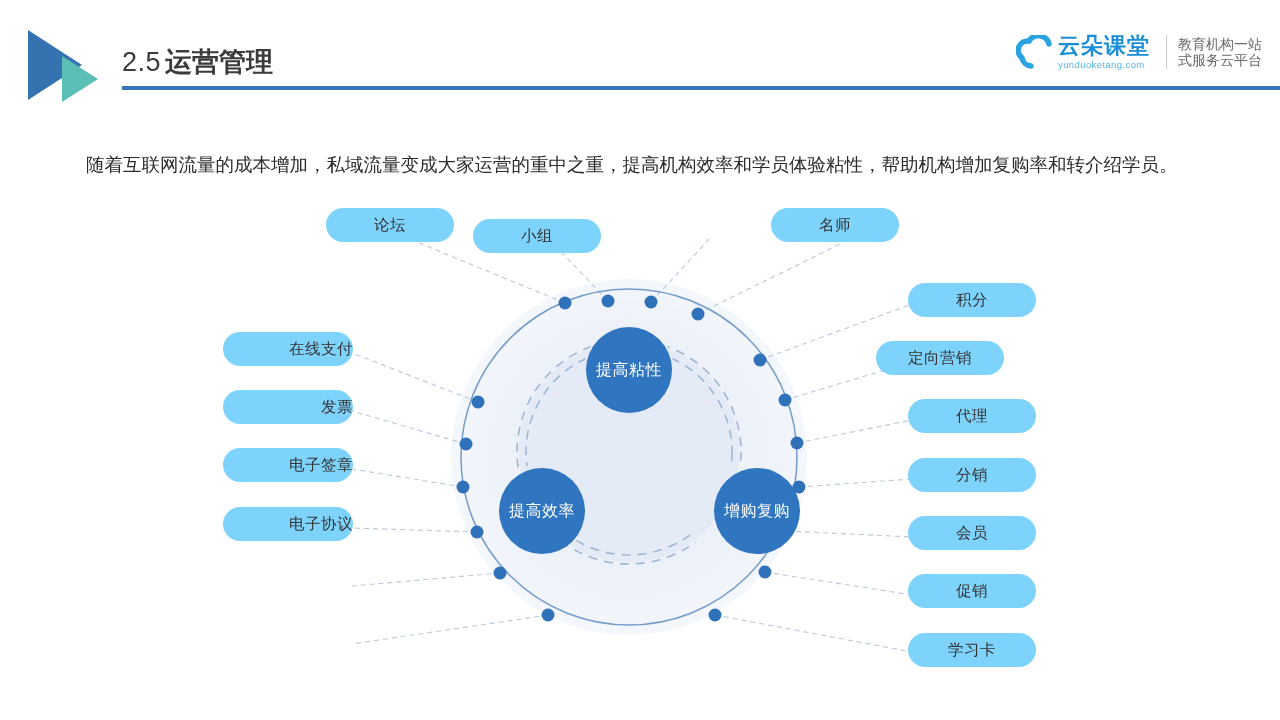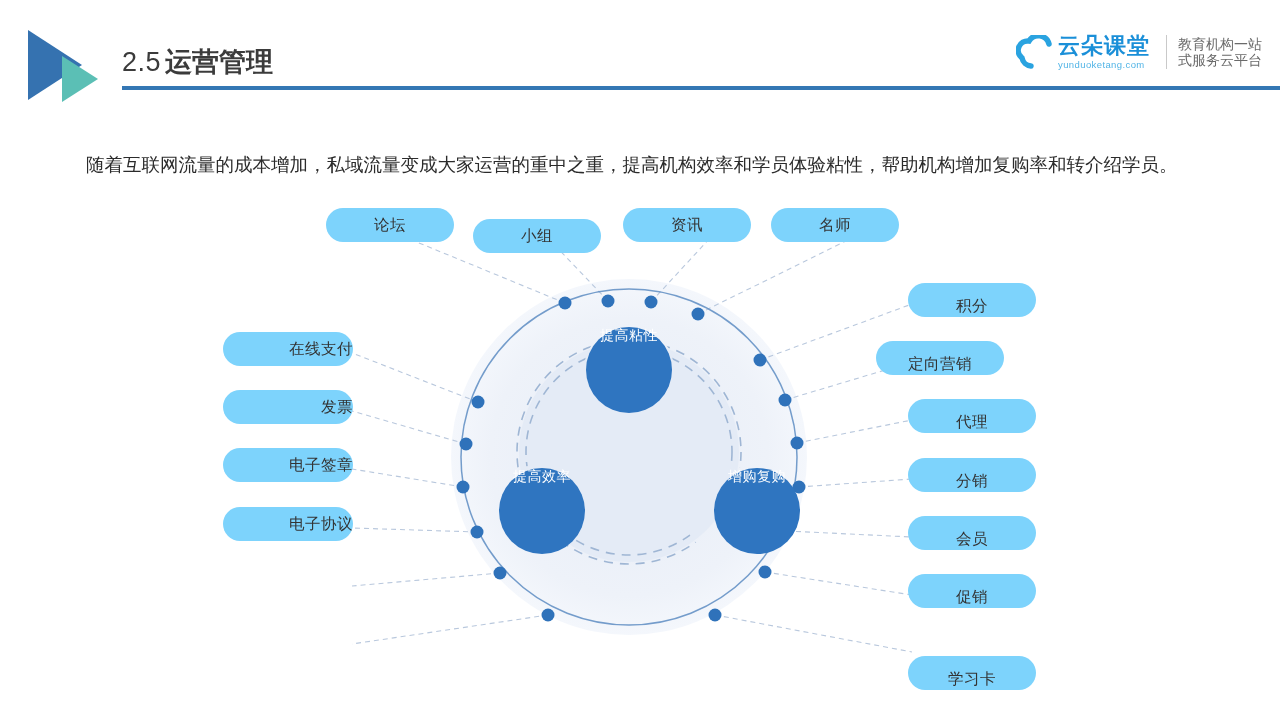--- a/index.html
+++ b/index.html
@@ -139,30 +139,30 @@
     color: #333333;
     font-size: 15.5px;
     display: flex;
     align-items: center;
     justify-content: center;
     letter-spacing: 0.5px;
     box-sizing: border-box;
   }
   .pill.top   { width: 128px; }
   .pill.left  { width: 130px; justify-content: flex-end; }
-  .pill.right { width: 128px; align-items: flex-end; }
+  .pill.right { width: 128px; }
 
   .hub {
     position: absolute;
     border-radius: 50%;
     background: #2f75c0;
     color: #ffffff;
-    font-size: 14px;
+    font-size: 16px;
     display: flex;
-    align-items: flex-start;
+    align-items: center;
     justify-content: center;
     letter-spacing: 0.5px;
     box-sizing: border-box;
   }
 </style>
 </head>
 <body>
 
 <div id="header">
 
@@ -278,23 +278,20 @@
   <div class="hub" style="left:714px; top:278px; width:86px; height:86px;">
     <span>增购复购</span>
   </div>
 
   <div class="pill top" style="left:326px; top:18px;">
     <span>论坛</span>
   </div>
   <div class="pill top" style="left:473px; top:18px;margin-top:11px;">
     <span>小组</span>
   </div>
-  <div class="pill top" style="left:623px; top:18px;">
-    <span>资讯</span>
-  </div>
   <div class="pill top" style="left:771px; top:18px;text-align:right;">
     <span>名师</span>
   </div>
 
   <div class="pill left" style="left:223px; top:142px;">
     <span>在线支付</span>
   </div>
   <div class="pill left" style="left:223px; top:200px;">
     <span>发票</span>
   </div>
@@ -316,17 +313,17 @@
   </div>
   <div class="pill right" style="left:908px; top:268px;">
     <span>分销</span>
   </div>
   <div class="pill right" style="left:908px; top:326px;">
     <span>会员</span>
   </div>
   <div class="pill right" style="left:908px; top:384px;">
     <span>促销</span>
   </div>
-  <div class="pill right" style="left:908px; top:466px;">
+  <div class="pill right" style="left:908px; top:443px;">
     <span>学习卡</span>
   </div>
 
 </div>
 
 </body></html>

